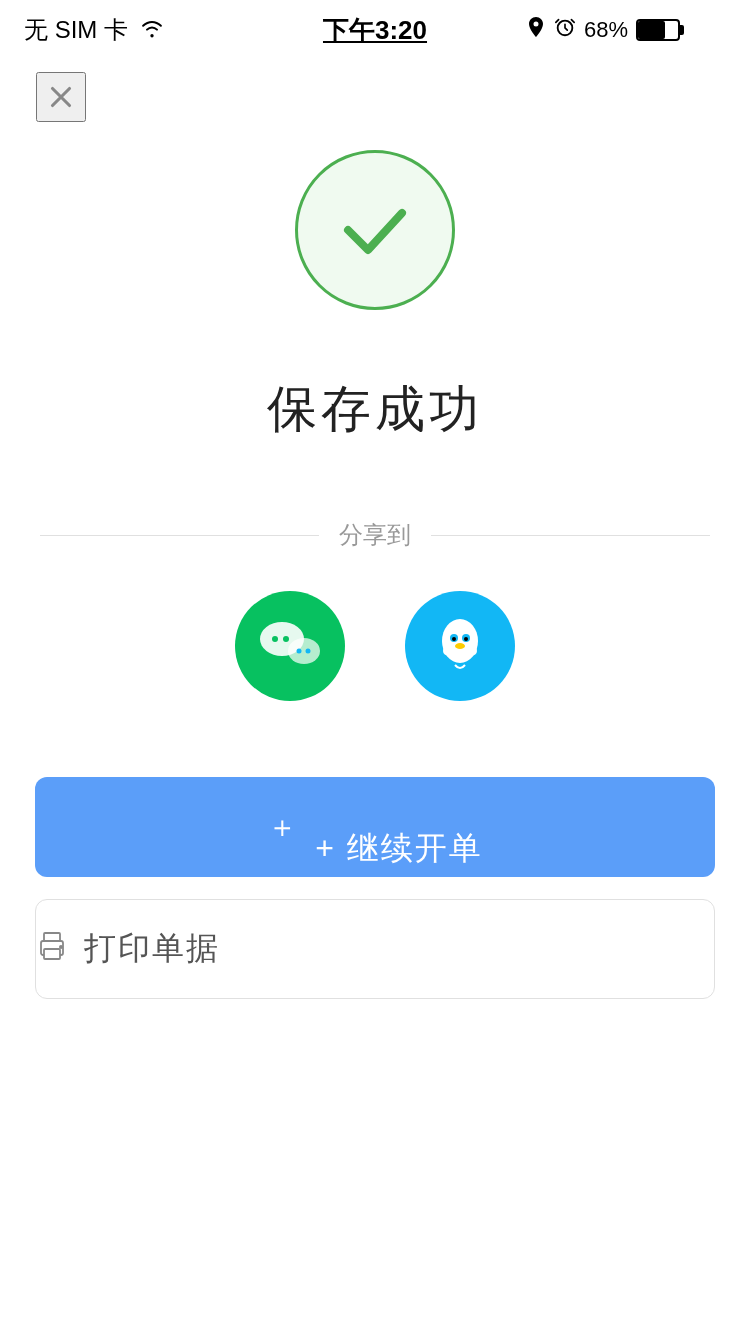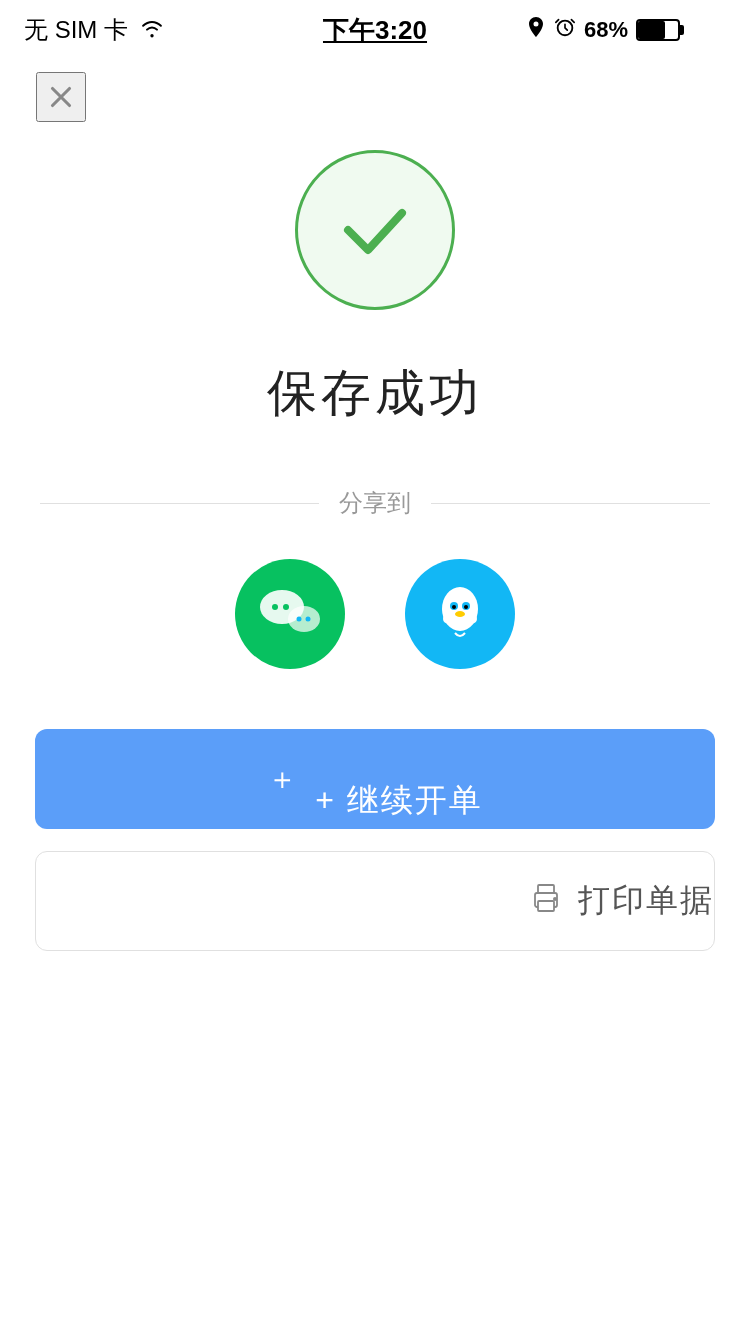--- a/index.html
+++ b/index.html
@@ -95,20 +95,21 @@
       width: 34px;
       height: 34px;
     }
 
     
     .main-content {
       display: flex;
       flex-direction: column;
       align-items: center;
       padding-top: 90px;
+      gap: 16px;
     }
 
     
     .success-circle {
       width: 160px;
       height: 160px;
       border-radius: 50%;
       border: 3px solid #4caf50;
       background: #f0faf0;
       display: flex;
@@ -212,21 +213,21 @@
     .btn-secondary {
       width: 100%;
       height: 100px;
       border-radius: 12px;
       background: #fff;
       border: 1.5px solid #e0e0e0;
       font-size: 32px;
       color: #555;
       display: flex;
       align-items: center;
-      justify-content: flex-end;
+      justify-content: flex-start;
       gap: 16px;
       cursor: pointer;
       letter-spacing: 2px;
     }
 
     .btn-icon {
       font-size: 30px;
     }
   </style>
 </head>
@@ -250,21 +251,21 @@
         <path d="M10 1C6.13 1 3 4.13 3 8c0 5.25 7 13 7 13s7-7.75 7-13c0-3.87-3.13-7-7-7zm0 9.5A2.5 2.5 0 1 1 10 5.5a2.5 2.5 0 0 1 0 5z" fill="#000"></path>
       </svg>
     </span>
     <span>
       <svg width="22" height="22" viewBox="0 0 24 24" fill="none">
         <circle cx="12" cy="13" r="8" stroke="#000" stroke-width="2"></circle>
         <path d="M12 9v4l2.5 2.5" stroke="#000" stroke-width="1.8" stroke-linecap="round"></path>
         <path d="M5 4L2 7M19 4l3 3" stroke="#000" stroke-width="1.8" stroke-linecap="round"></path>
       </svg>
     </span>
-    <span style="font-size:22px;font-weight:700;">68%</span>
+    <span style="font-size:22px;font-weight:400;">68%</span>
     <span class="battery-icon">
       <div class="battery-fill"></div>
     </span>
   </div>
 </div>
 
 <button class="close-btn">
   <svg viewBox="0 0 24 24" fill="none" xmlns="http://www.w3.org/2000/svg">
     <path d="M6 6L18 18M6 18L18 6" stroke="#888" stroke-width="2.2" stroke-linecap="round"></path>
   </svg>

